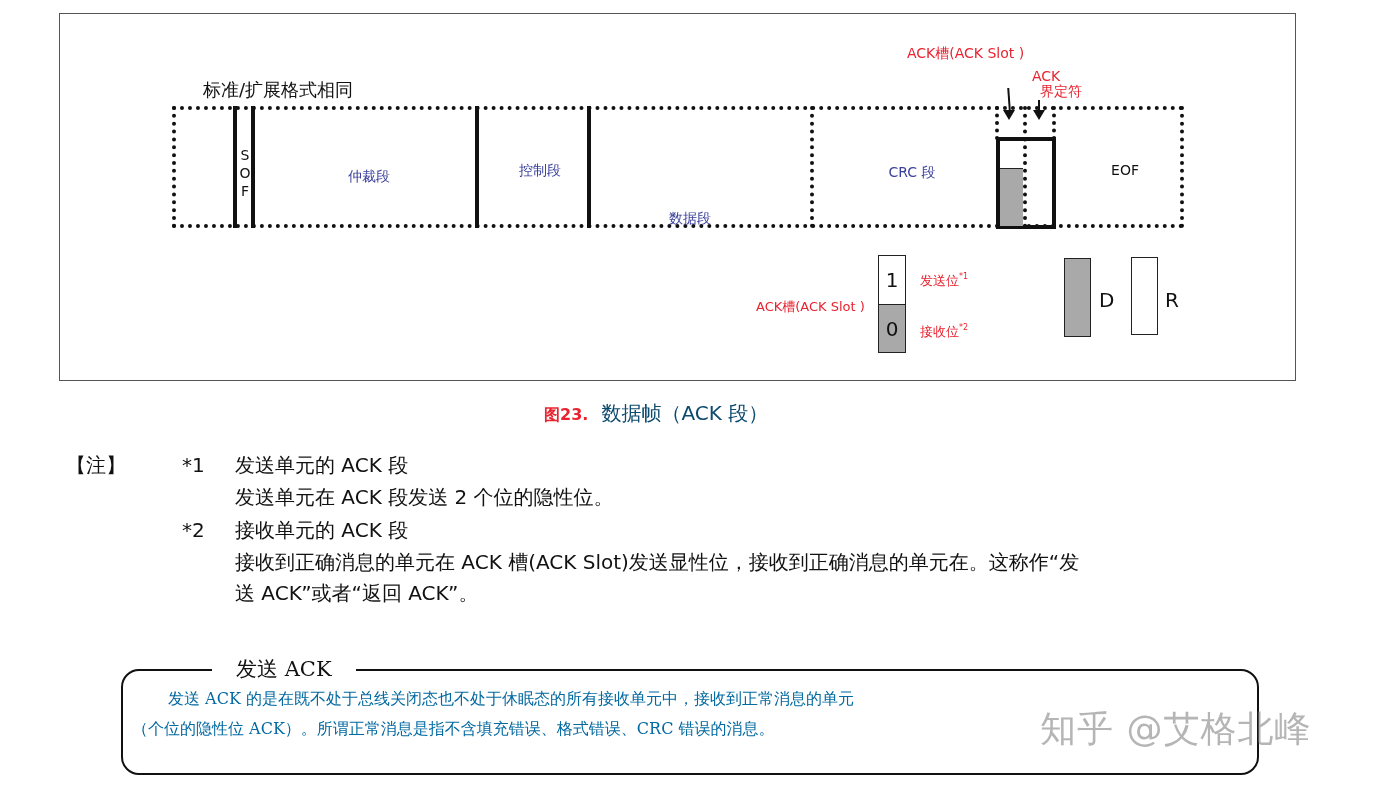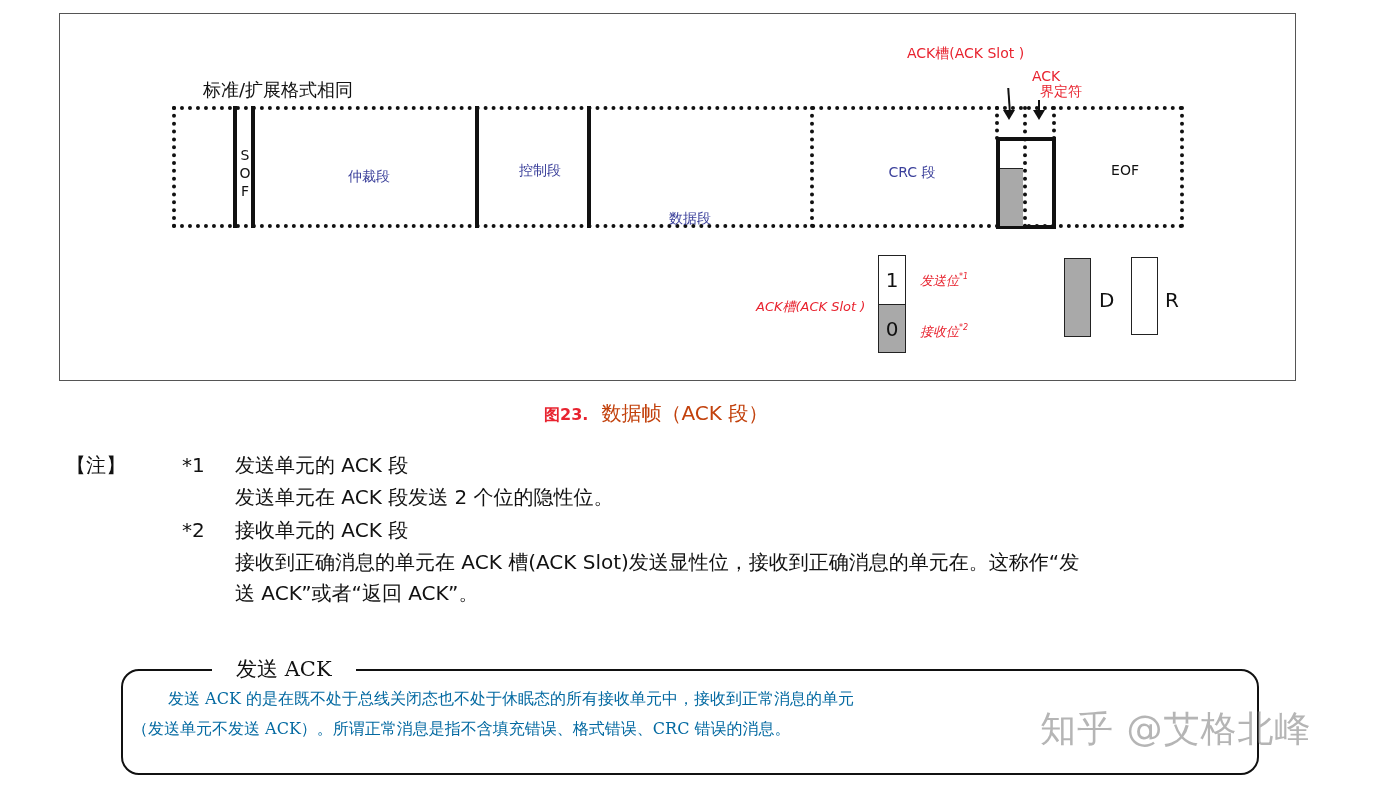--- a/index.html
+++ b/index.html
@@ -15,34 +15,34 @@
   
   .dot-h { height:0; border-top:4px dotted #111; }
   .dot-v { width:0; border-left:4px dotted #111; }
   .solid-v { width:4px; background:#111; }
 
   .seg-label { font-size:14px; color:#3a3f9a; transform:translateX(-50%); white-space:nowrap; }
   .seg-label-black { font-size:14px; color:#111; transform:translateX(-50%); white-space:nowrap; }
   .sof-letter { font-size:14px; color:#111; line-height:18px; text-align:center; width:14px; }
 
   .red-label { color:#e8232f; font-size:14px; white-space:nowrap; }
-  .red-small { color:#e8232f; font-size:13px; white-space:nowrap;font-style:italic; }
+  .red-small { color:#e8232f; font-size:13px; white-space:nowrap; }
   .red-sup { color:#e8232f; font-size:8px; vertical-align:top; }
 
   .arrow-line { width:2px; background:#111; }
   .arrow-head { width:0; height:0; border-left:6px solid transparent; border-right:6px solid transparent; border-top:10px solid #111; }
 
   .gray-fill { background:#a9a9a9; }
   .box-line { border:1.5px solid #222; box-sizing:border-box; }
 
   .bit-digit { font-size:20px; color:#111; width:100%; text-align:center; }
   .bit-letter { font-size:20px; color:#111; }
 
   .caption-num { color:#e8232f; font-weight:bold; font-size:16px; }
-  .caption-text { font-size:20px; color:#c2410c; }
+  .caption-text { font-size:20px; color:#0c4a6e; }
 
   .note-text { font-size:20px; color:#111; line-height:32px; white-space:nowrap; }
 
   .box-rounded { left:121px; top:669px; width:1138px; height:106px; border:2px solid #111; border-radius:18px; box-sizing:border-box; }
   .box-title { left:212px; top:655px; background:#fff; padding:0 24px; font-family:"DejaVu Serif","Liberation Serif",serif; font-size:21px; color:#111; }
   .box-body { font-family:"DejaVu Serif","Liberation Serif",serif; font-size:16px; color:#0369a1; white-space:nowrap; line-height:30px; }
 
   .watermark { left:1040px; top:705px; font-size:36px; color:rgba(120,120,120,0.55); white-space:nowrap; letter-spacing:1px; }
 </style>
 </head>
@@ -127,15 +127,15 @@
 <div class="abs note-text" style="left:235px; top:481px;">发送单元在 ACK 段发送 2 个位的隐性位。</div>
 
 <div class="abs note-text" style="left:182px; top:514px;">*2</div>
 <div class="abs note-text" style="left:235px; top:514px;">接收单元的 ACK 段</div>
 <div class="abs note-text" style="left:235px; top:546px;">接收到正确消息的单元在 ACK 槽(ACK Slot)发送显性位，接收到正确消息的单元在。这称作“发</div>
 <div class="abs note-text" style="left:235px; top:577px;">送 ACK”或者“返回 ACK”。</div>
 
 <div class="abs box-rounded"></div>
 <div class="abs box-title">发送 ACK</div>
 <div class="abs box-body" style="left:168px; top:684px;">发送 ACK 的是在既不处于总线关闭态也不处于休眠态的所有接收单元中，接收到正常消息的单元</div>
-<div class="abs box-body" style="left:132px; top:714px;">（发送单元不发送 ACK）。所谓正常消息是指不含填充错误、格式错误、CRC 错误的消息。</div>
+<div class="abs box-body" style="left:132px; top:714px;">（个位的隐性位 ACK）。所谓正常消息是指不含填充错误、格式错误、CRC 错误的消息。</div>
 
 <div class="abs watermark">知乎 @艾格北峰</div>
 
 </body></html>

